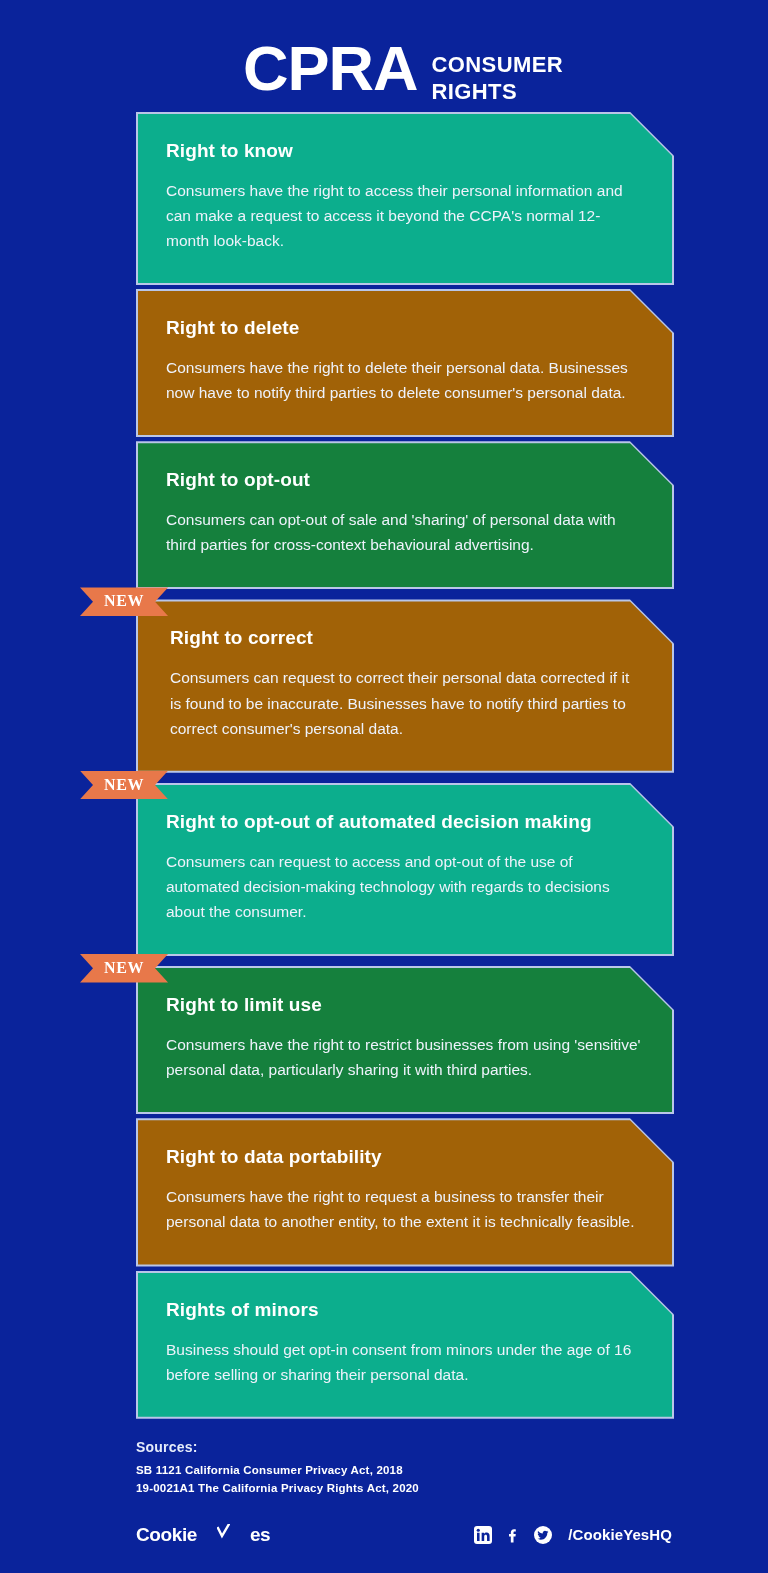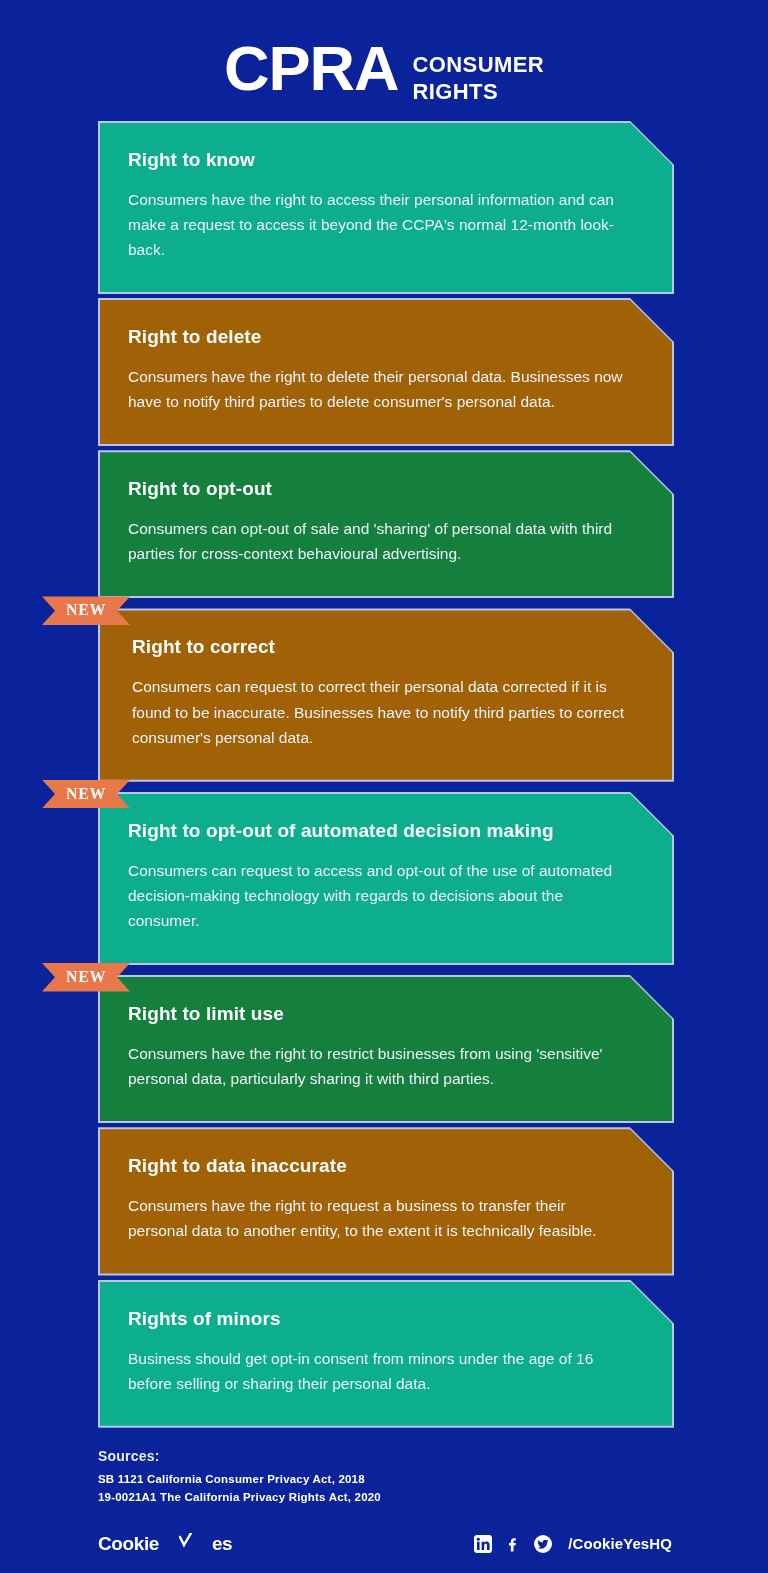--- a/index.html
+++ b/index.html
@@ -10,20 +10,21 @@
     background: #0a239b;
     font-family: "Liberation Sans", sans-serif;
     overflow: hidden;
     position: relative;
   }
 
   .infographic {
     width: 768px;
     height: 1341px;
     position: relative;
+    padding-left: 38px;
   }
 
   
   .header {
     padding-top: 38px;
     display: flex;
     justify-content: center;
     align-items: flex-start;
   }
   .header-inner {
@@ -44,21 +45,21 @@
     color: #ffffff;
     line-height: 1.22;
     letter-spacing: 0.4px;
     padding-top: 14px;
     text-transform: uppercase;
   }
 
   
   .cards {
     position: relative;
-    margin-top: 17px;
+    margin-top: 8px;
   }
 
   .card-wrap {
     position: relative;
     margin: 0 0 8px 0;
   }
 
   .card {
     position: relative;
     margin-left: 100px;
@@ -243,21 +244,21 @@
         </div>
         <div class="card-outline"></div>
         <div class="card purple">
           <div class="card-title">Right to limit use</div>
           <div class="card-body">Consumers have the right to restrict businesses from using 'sensitive' personal data, particularly sharing it with third parties.</div>
         </div>
       </div>
       <div class="card-wrap">
         <div class="card-outline"></div>
         <div class="card blue">
-          <div class="card-title">Right to data inaccurate</div>
+          <div class="card-title">Right to data portability</div>
           <div class="card-body">Consumers have the right to request a business to transfer their personal data to another entity, to the extent it is technically feasible.</div>
         </div>
       </div>
       <div class="card-wrap">
         <div class="card-outline"></div>
         <div class="card teal">
           <div class="card-title">Rights of minors</div>
           <div class="card-body">Business should get opt-in consent from minors under the age of 16 before selling or sharing their personal data.</div>
         </div>
       </div>

